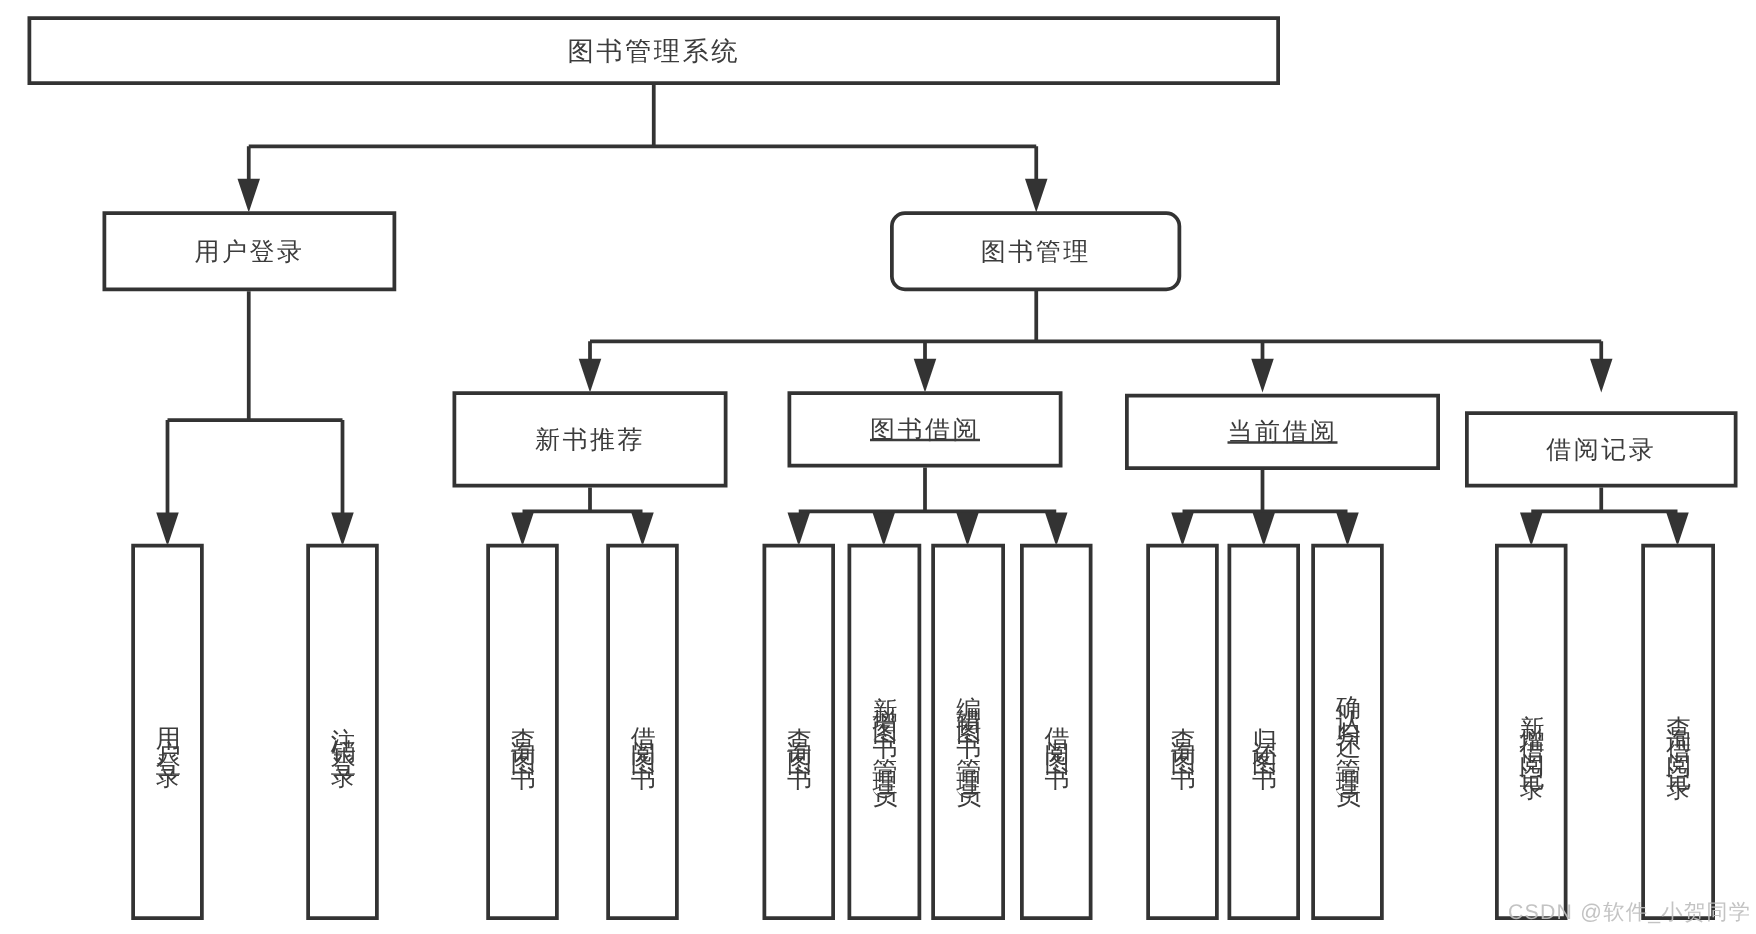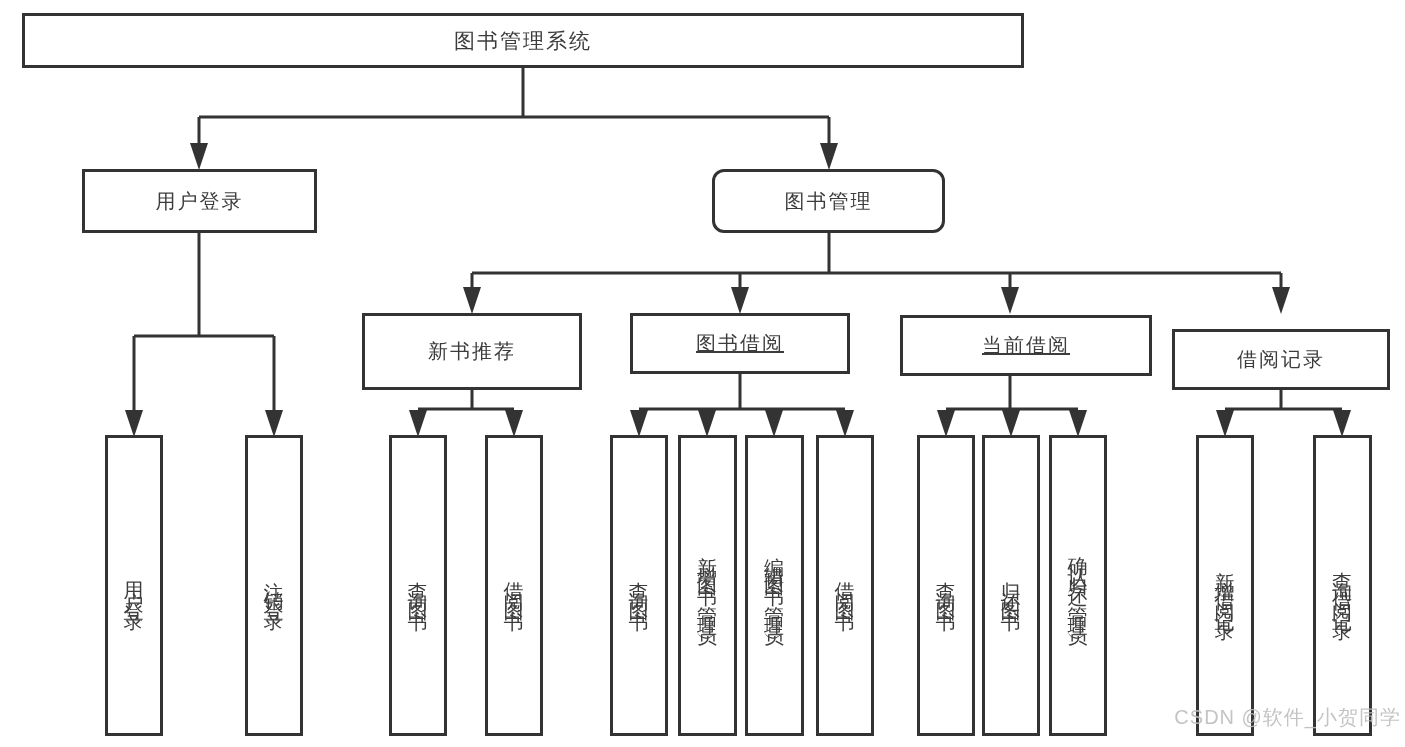--- a/index.html
+++ b/index.html
@@ -14,22 +14,22 @@
     display:flex; align-items:center; justify-content:center;
   }
   .h-label { font-size:20px; letter-spacing:2px; white-space:nowrap; }
   .root .h-label { font-size:21px; }
   .v-node .v-label {
     writing-mode:vertical-rl; text-orientation:mixed;
     font-size:20px; letter-spacing:10px; line-height:1;
     white-space:nowrap;
   }
   .watermark {
-    position:absolute; right:4px; bottom:16px; z-index:3;
-    font-size:20px; color:rgba(190,190,190,0.92); letter-spacing:1px;
+    position:absolute; right:4px; bottom:6px; z-index:3;
+    font-size:17px; color:rgba(190,190,190,0.92); letter-spacing:1px;
     white-space:nowrap;
   }
   
   .n-root   { left:22px;  top:13px;  width:1002px; height:55px; }
   .n-l2-a   { left:82px;  top:169px; width:235px;  height:64px; }
   .n-l2-b   { left:712px; top:169px; width:233px;  height:64px;border-radius:12px; }
   .n-l3-a   { left:362px; top:313px; width:220px;  height:77px; }
   .n-l3-b   { left:630px; top:313px; width:220px;  height:61px;text-decoration:underline; }
   .n-l3-c   { left:900px; top:315px; width:252px;  height:61px;text-decoration:underline; }
   .n-l3-d   { left:1172px;top:329px; width:218px;  height:61px; }

